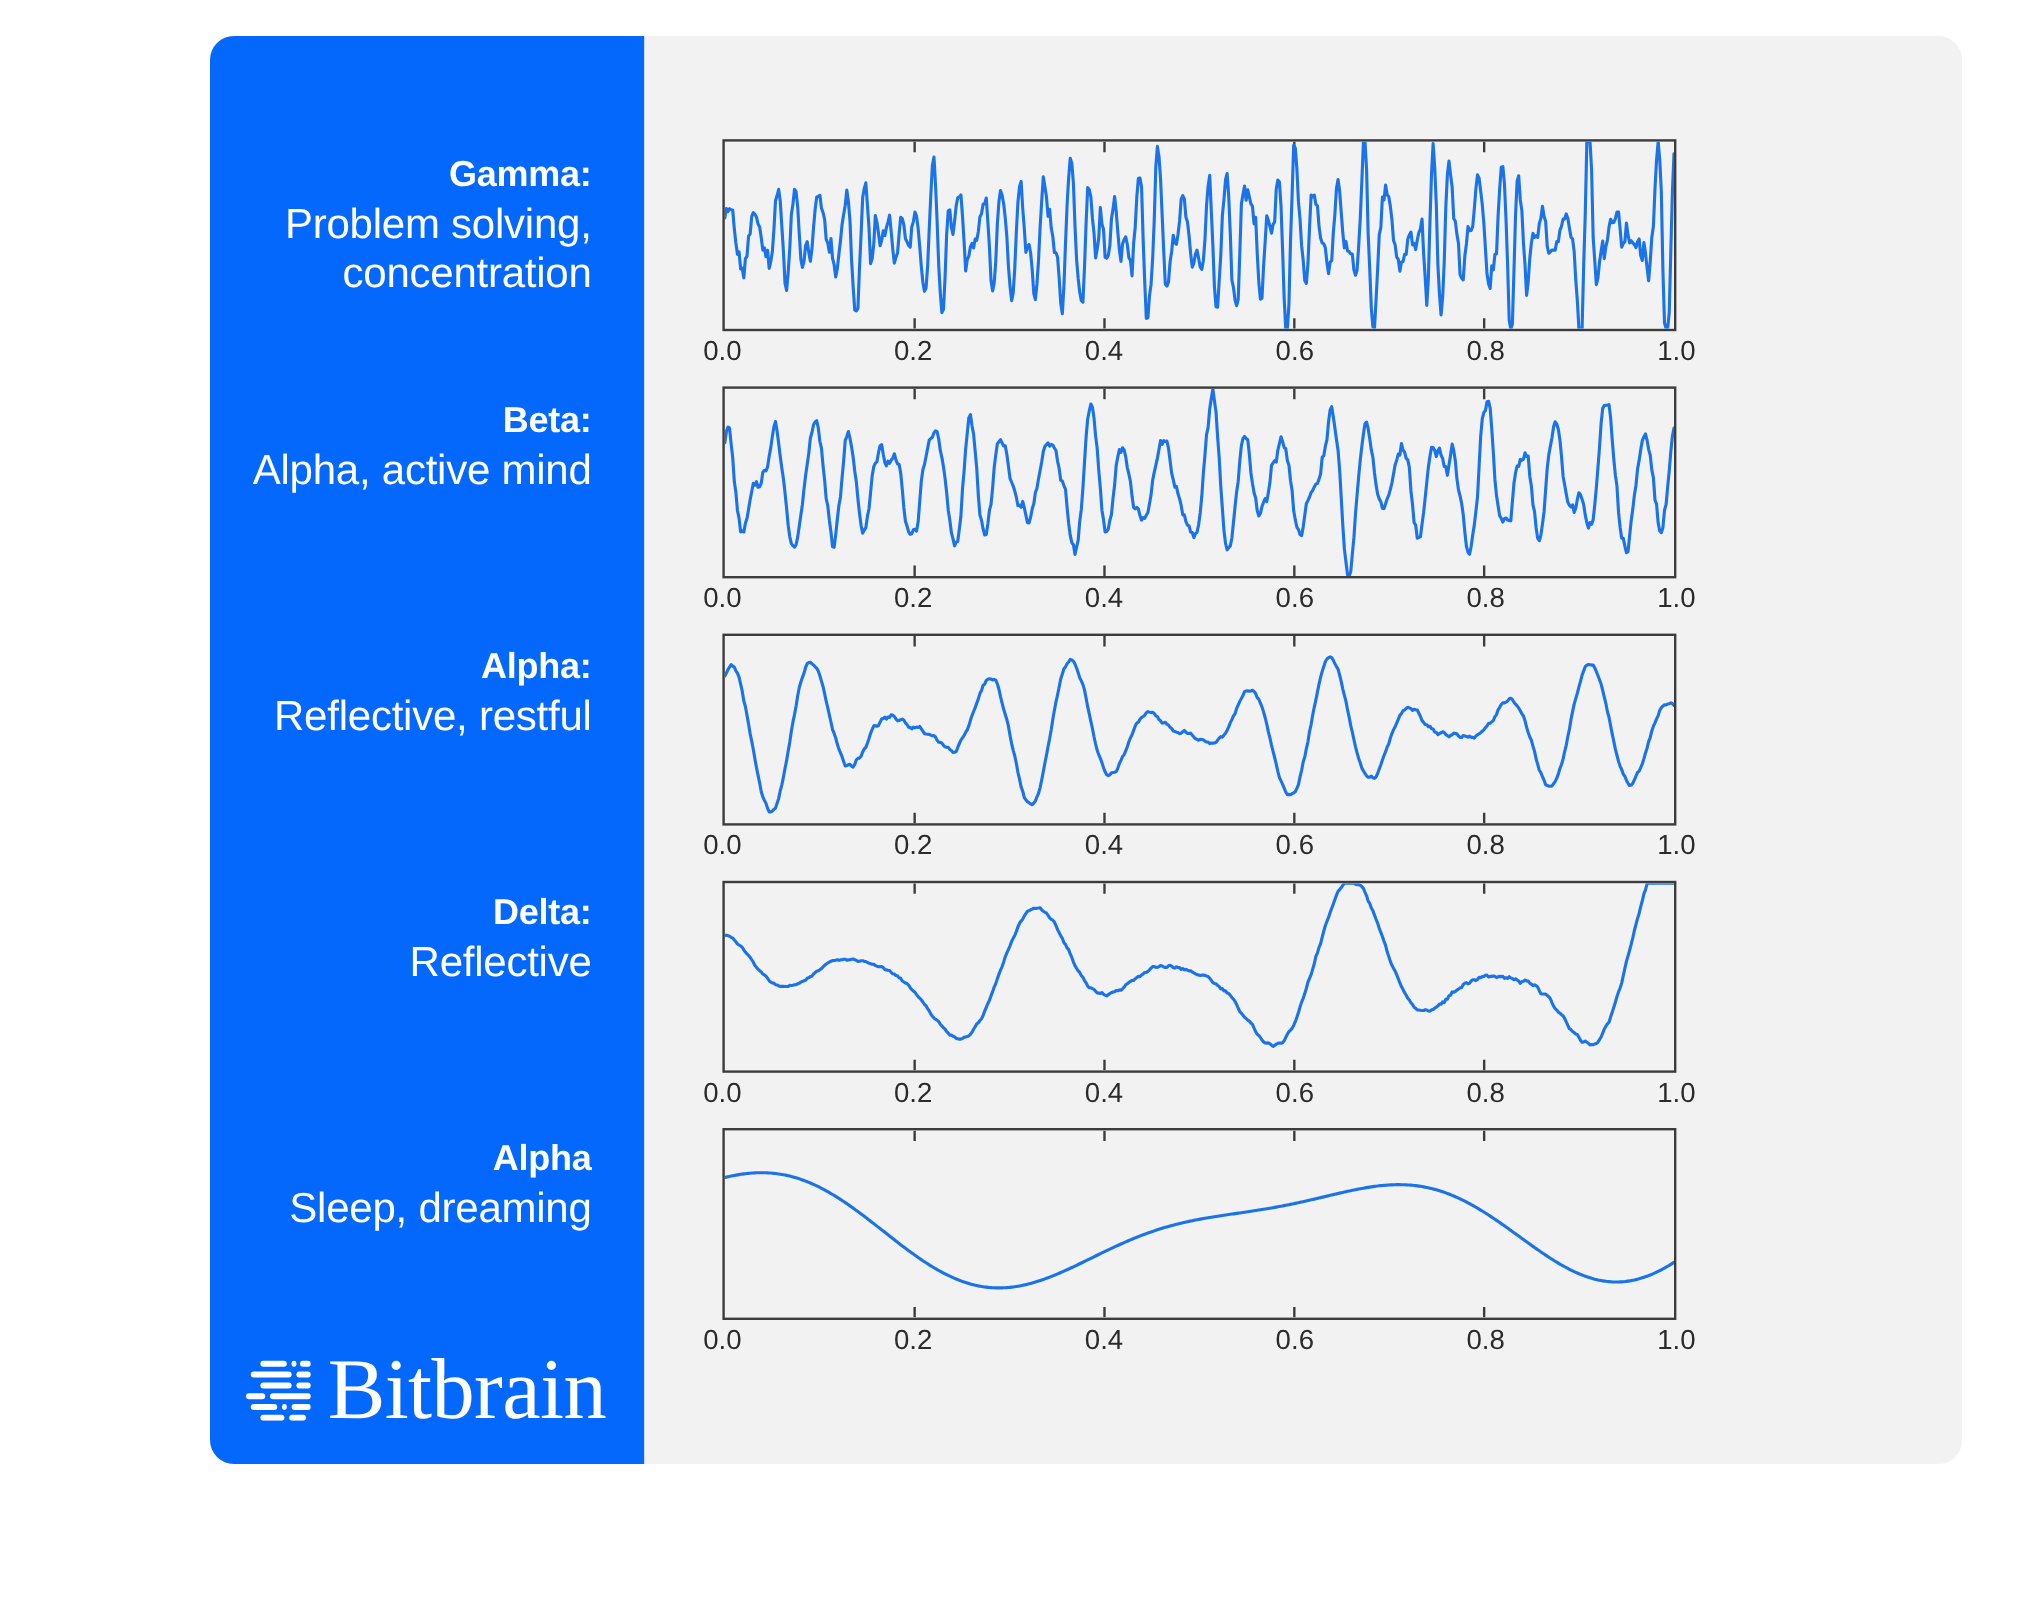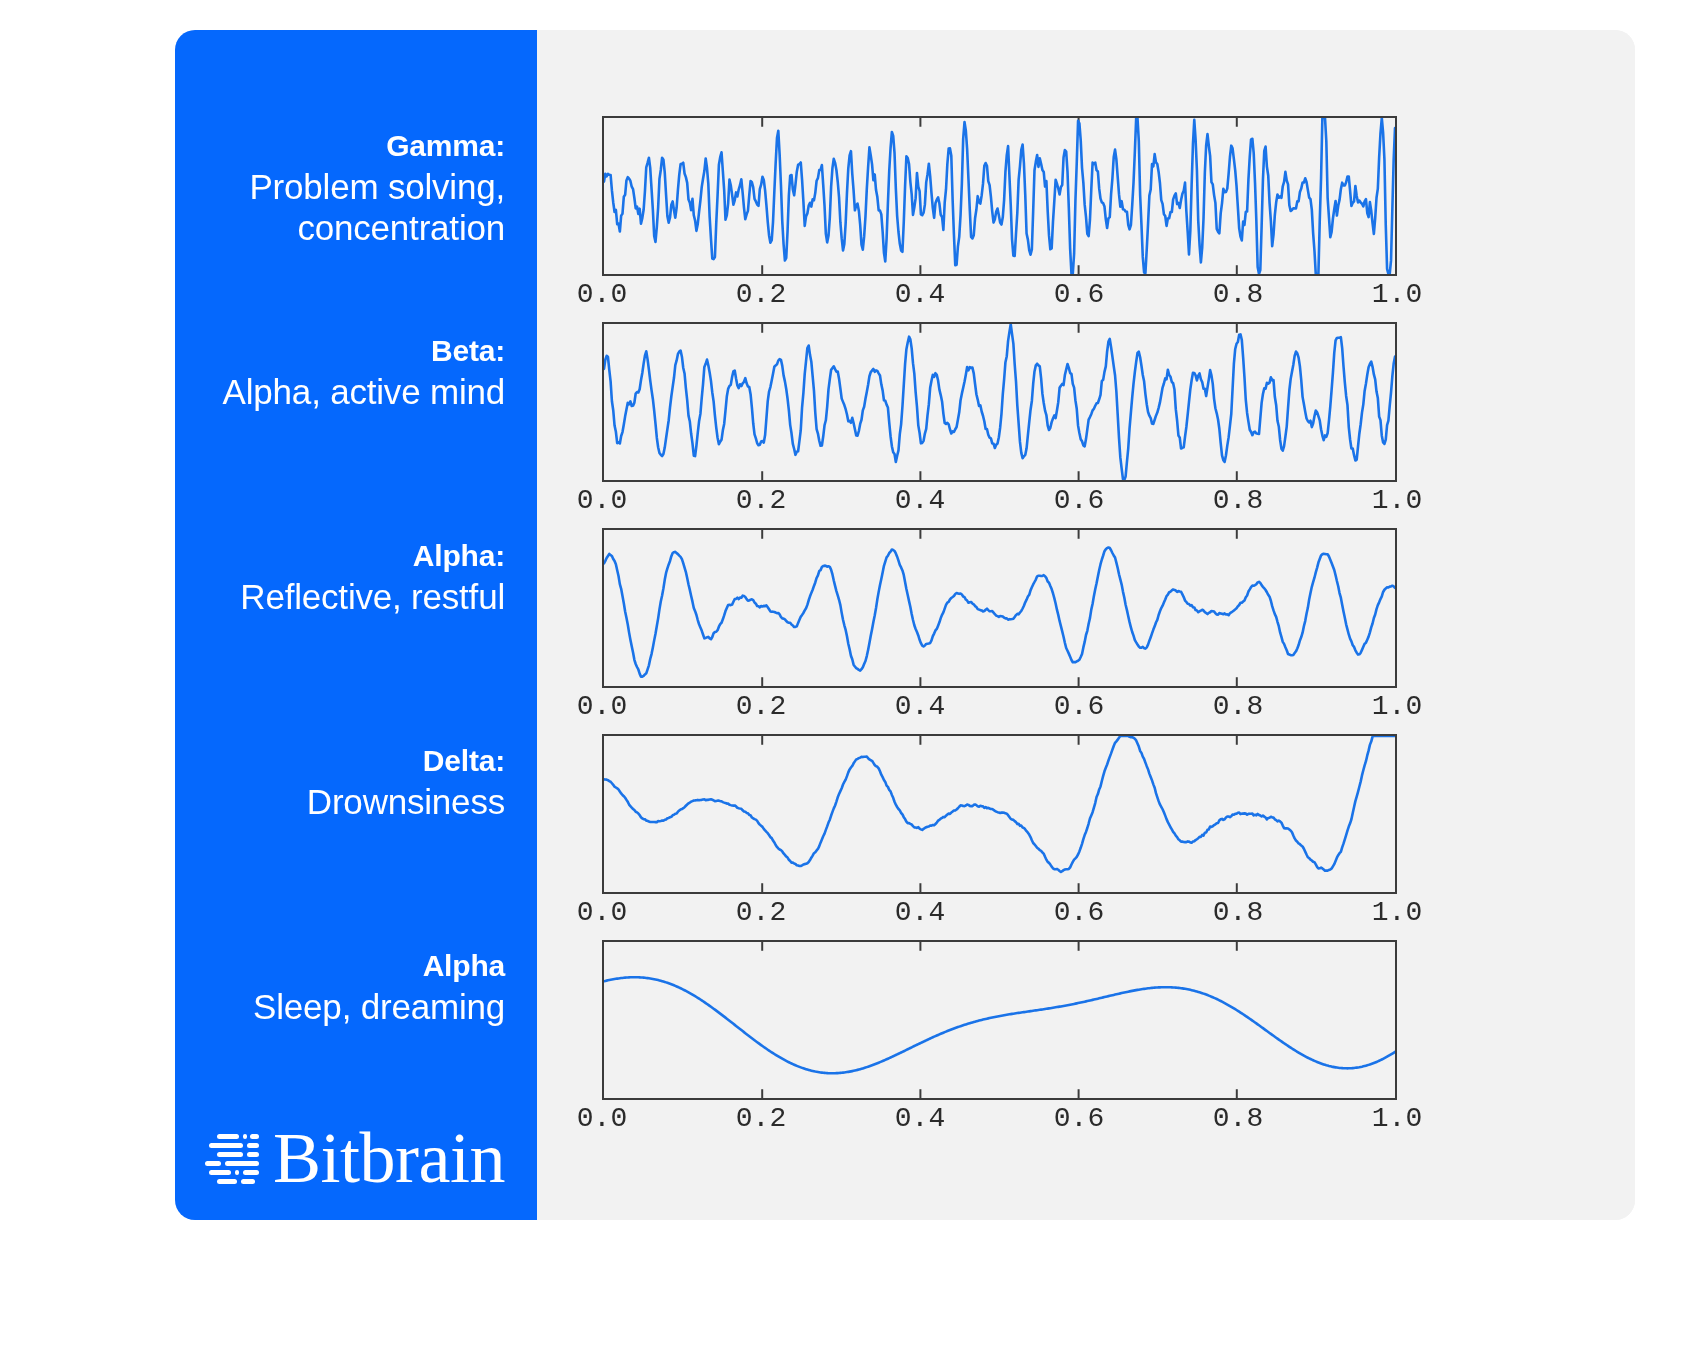--- a/index.html
+++ b/index.html
@@ -36,21 +36,21 @@
     display: flex;
     flex-direction: column;
     box-sizing: border-box;
     padding-top: 95px;
   }
 
   .legend-item {
     height: 205px;
     flex: 0 0 205px;
     box-sizing: border-box;
-    padding-right: 32px;
+    padding-right: 44px;
     text-align: right;
     color: #ffffff;
     display: flex;
     flex-direction: column;
     justify-content: flex-start;
   }
 
   .legend-band-name {
     font-size: 30px;
     font-weight: bold;
@@ -123,23 +123,23 @@
     position: absolute;
     left: 0;
     right: 0;
     top: 163px;
     height: 26px;
   }
   .tick-label {
     position: absolute;
     top: 0;
     transform: translateX(-50%);
-    font-size: 28px;
+    font-size: 23px;
     color: #2b2b2b;
-    font-family: Liberation Mono, monospace;
+    font-family: Liberation Sans, sans-serif;
     white-space: nowrap;
   }
 </style>
 </head>
 <body style="background: rgb(255, 255, 255);">
 
 <div id="infographic-card">
 
   <div id="band-legend-panel" style="background: rgb(5, 104, 253);">
 
@@ -154,21 +154,21 @@
       <div class="legend-band-desc">Alpha, active mind</div>
     </div>
 
     <div class="legend-item">
       <div class="legend-band-name">Alpha:</div>
       <div class="legend-band-desc">Reflective, restful</div>
     </div>
 
     <div class="legend-item">
       <div class="legend-band-name">Delta:</div>
-      <div class="legend-band-desc">Drownsiness</div>
+      <div class="legend-band-desc">Reflective</div>
     </div>
 
     <div class="legend-item">
       <div class="legend-band-name">Alpha</div>
       <div class="legend-band-desc">Sleep, dreaming</div>
     </div>
 
     <div id="brand-logo">
       <svg id="brand-logo-mark" viewBox="0 0 56 52">
         <g fill="#ffffff">

